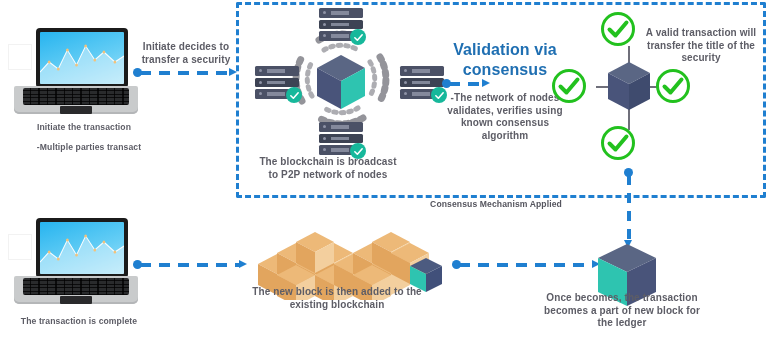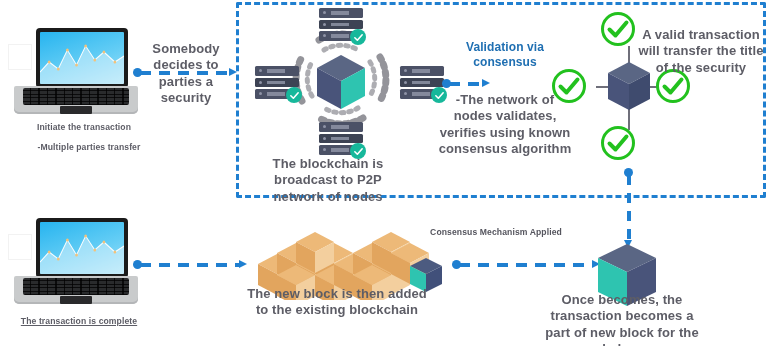--- a/index.html
+++ b/index.html
@@ -6,23 +6,23 @@
   body{
     width:768px;height:346px;position:relative;overflow:hidden;
     font-family:"Liberation Sans","DejaVu Sans",sans-serif;
     color:#5a5a62;
   }
   .abs{position:absolute;}
   .cap{
     position:absolute;text-align:center;line-height:1.25;
     color:#5d5d66;font-weight:700;letter-spacing:.1px;
   }
-  .cap.sm{font-size:13px;}
+  .cap.sm{font-size:10px;}
   .cap.md{font-size:8.6px;}
-  .cap.blue{color:#1f6fb2;font-size:12px;}
+  .cap.blue{color:#1f6fb2;font-size:16px;}
 
   
   #consensus-box{
     left:236px;top:2px;width:530px;height:196px;
     border:3px dashed #1f7fd0;box-sizing:border-box;
     border-radius:2px;
   }
 
   
   .laptop{position:absolute;width:124px;height:88px;}
@@ -152,23 +152,23 @@
       </svg>
     </div>
   </div>
   <div class="base"></div>
   <div class="keys"></div>
   <div class="pad"></div>
 </div>
 <div class="whitebox" style="left:8px;top:44px;"></div>
 
 <div class="cap md" style="left:4px;top:122px;width:160px;">Initiate the transaction</div>
-<div class="cap md" style="left:4px;top:142px;width:170px;">-Multiple parties transfer</div>
-
-<div class="cap sm" style="left:132px;top:41px;width:108px;">Somebody decides to parties a security</div>
+<div class="cap md" style="left:4px;top:142px;width:170px;">-Multiple parties transact</div>
+
+<div class="cap sm" style="left:132px;top:41px;width:108px;">Initiate decides to transfer a security</div>
 <div class="darrow" style="left:133px;top:68px;width:104px;">
   <div class="dot"></div>
     <div class="bar"></div>
     <div class="head"></div>
 </div>
 
 <div id="arcs">
   <svg viewBox="0 0 110 110" width="110" height="110">
     <g fill="none" stroke="#6b6b74" stroke-width="7" stroke-linecap="round" stroke-dasharray="3 5" opacity="0.72">
       <path d="M 33 16 A 44 44 0 0 1 77 16"></path>
@@ -310,21 +310,21 @@
     </svg>
 </div>
 <div class="gcheck" style="left:656px;top:69px;">
   <svg viewBox="0 0 24 24">
       <path d="M3.5 12.5 L9.5 18.5 L20.5 5.5" fill="none" stroke="#22c11e" stroke-width="4" stroke-linecap="round" stroke-linejoin="round"></path>
     </svg>
 </div>
 
 <div class="cap sm" style="left:636px;top:27px;width:130px;">A valid transaction will transfer the title of the security</div>
 
-<div class="cap md" style="left:400px;top:199px;width:192px;color:#55555e;margin-top:28px;">Consensus Mechanism Applied</div>
+<div class="cap md" style="left:400px;top:199px;width:192px;color:#55555e;">Consensus Mechanism Applied</div>
 
 <div class="darrow v" style="left:624px;top:168px;height:80px;">
   <div class="dotv"></div>
     <div class="barv"></div>
     <div class="headv"></div>
 </div>
 
 <div class="laptop" style="left:14px;top:218px;">
   <div class="lid">
     <div class="screen">
@@ -343,21 +343,21 @@
         </g>
       </svg>
     </div>
   </div>
   <div class="base"></div>
   <div class="keys"></div>
   <div class="pad"></div>
 </div>
 <div class="whitebox" style="left:8px;top:234px;"></div>
 
-<div class="cap md" style="left:4px;top:316px;width:150px;text-decoration:underline;">The transaction is complete</div>
+<div class="cap md" style="left:4px;top:316px;width:150px;">The transaction is complete</div>
 
 <div class="darrow" style="left:133px;top:260px;width:114px;">
   <div class="dot"></div>
     <div class="bar"></div>
     <div class="head"></div>
 </div>
 
 <div id="hexchain">
   <svg width="188" height="72" viewBox="0 0 188 72">
     <defs>

